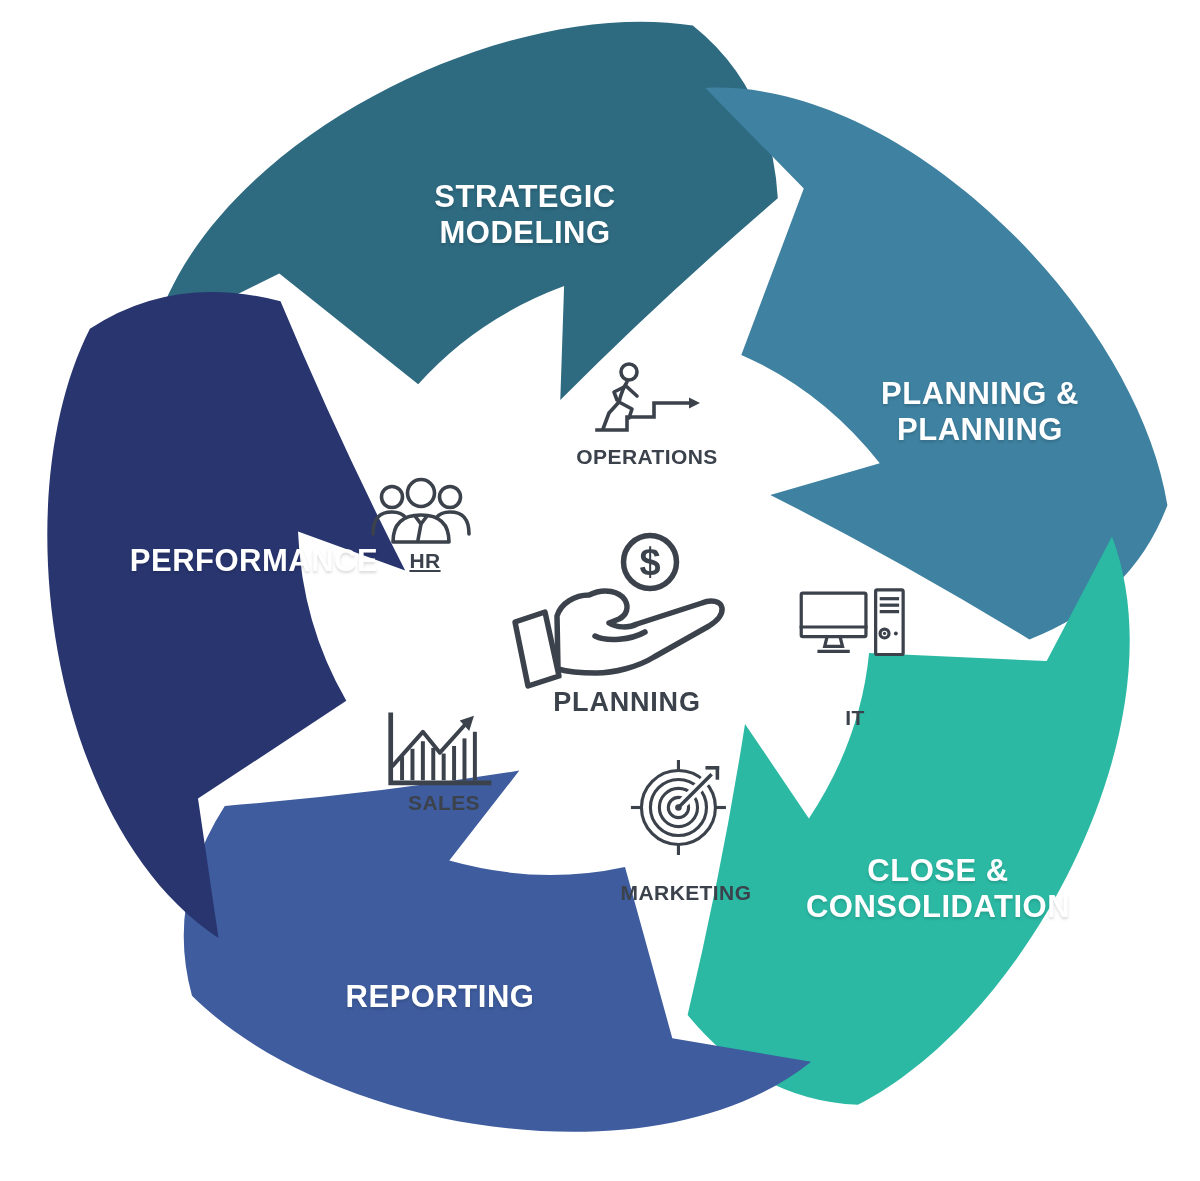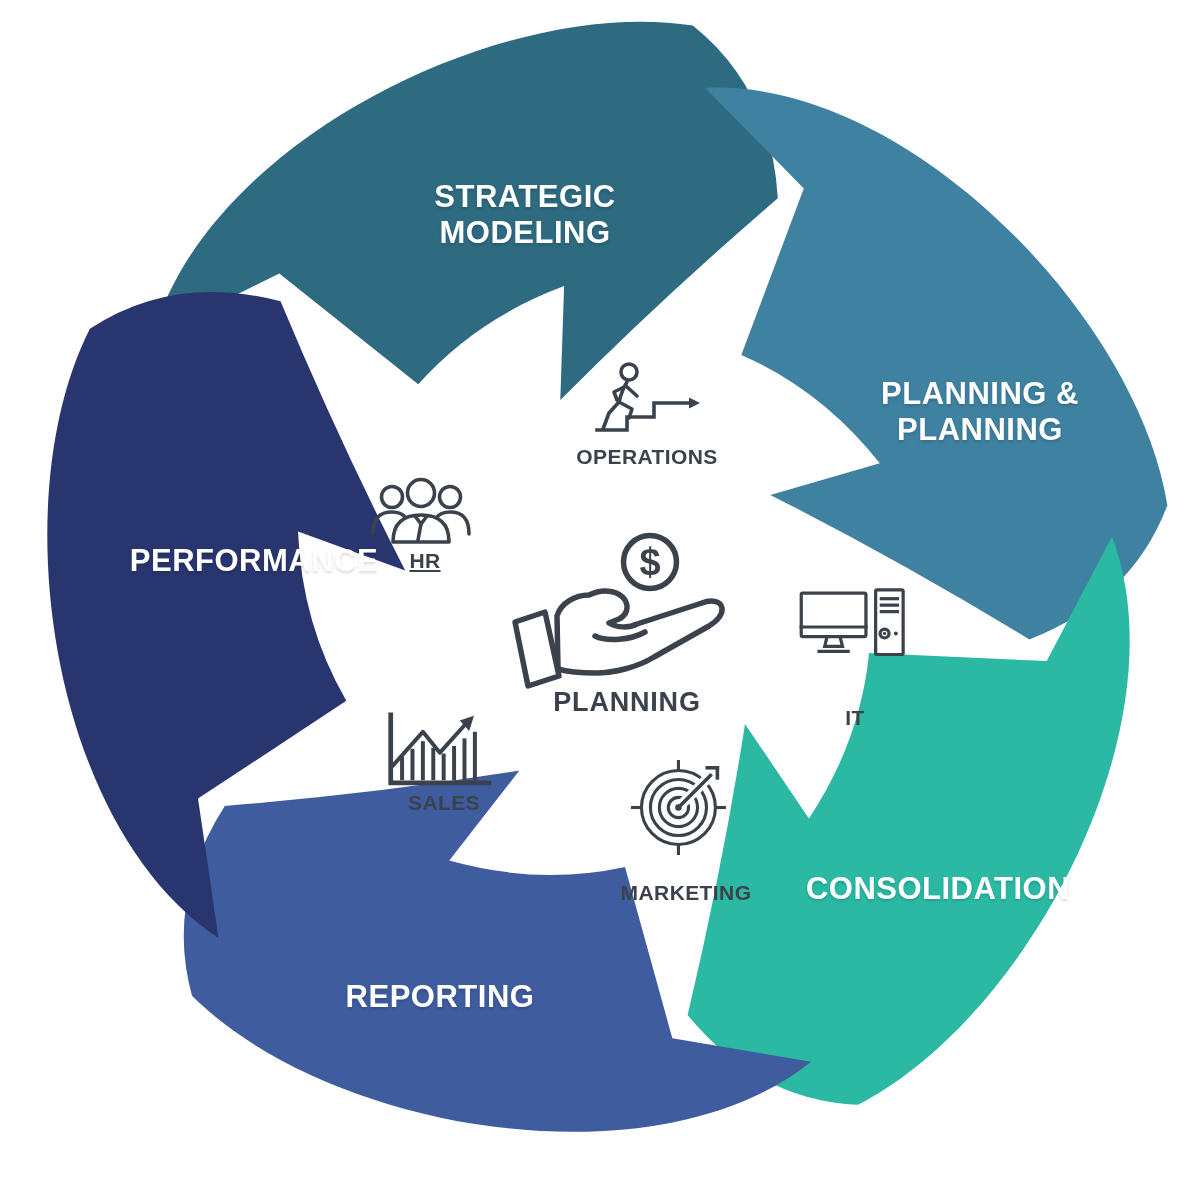--- a/index.html
+++ b/index.html
@@ -68,20 +68,21 @@
 
   <div class="arrow-label al-0">
     <span>STRATEGIC</span>
     <span>MODELING</span>
   </div>
   <div class="arrow-label al-1">
     <span>PLANNING &amp;</span>
     <span>PLANNING</span>
   </div>
   <div class="arrow-label al-2">
+    <span>CLOSE &amp;</span>
     <span>CONSOLIDATION</span>
   </div>
   <div class="arrow-label al-3">
     <span>REPORTING</span>
 
   </div>
   <div class="arrow-label al-4">
     <span>PERFORMANCE</span>
   </div>
 

